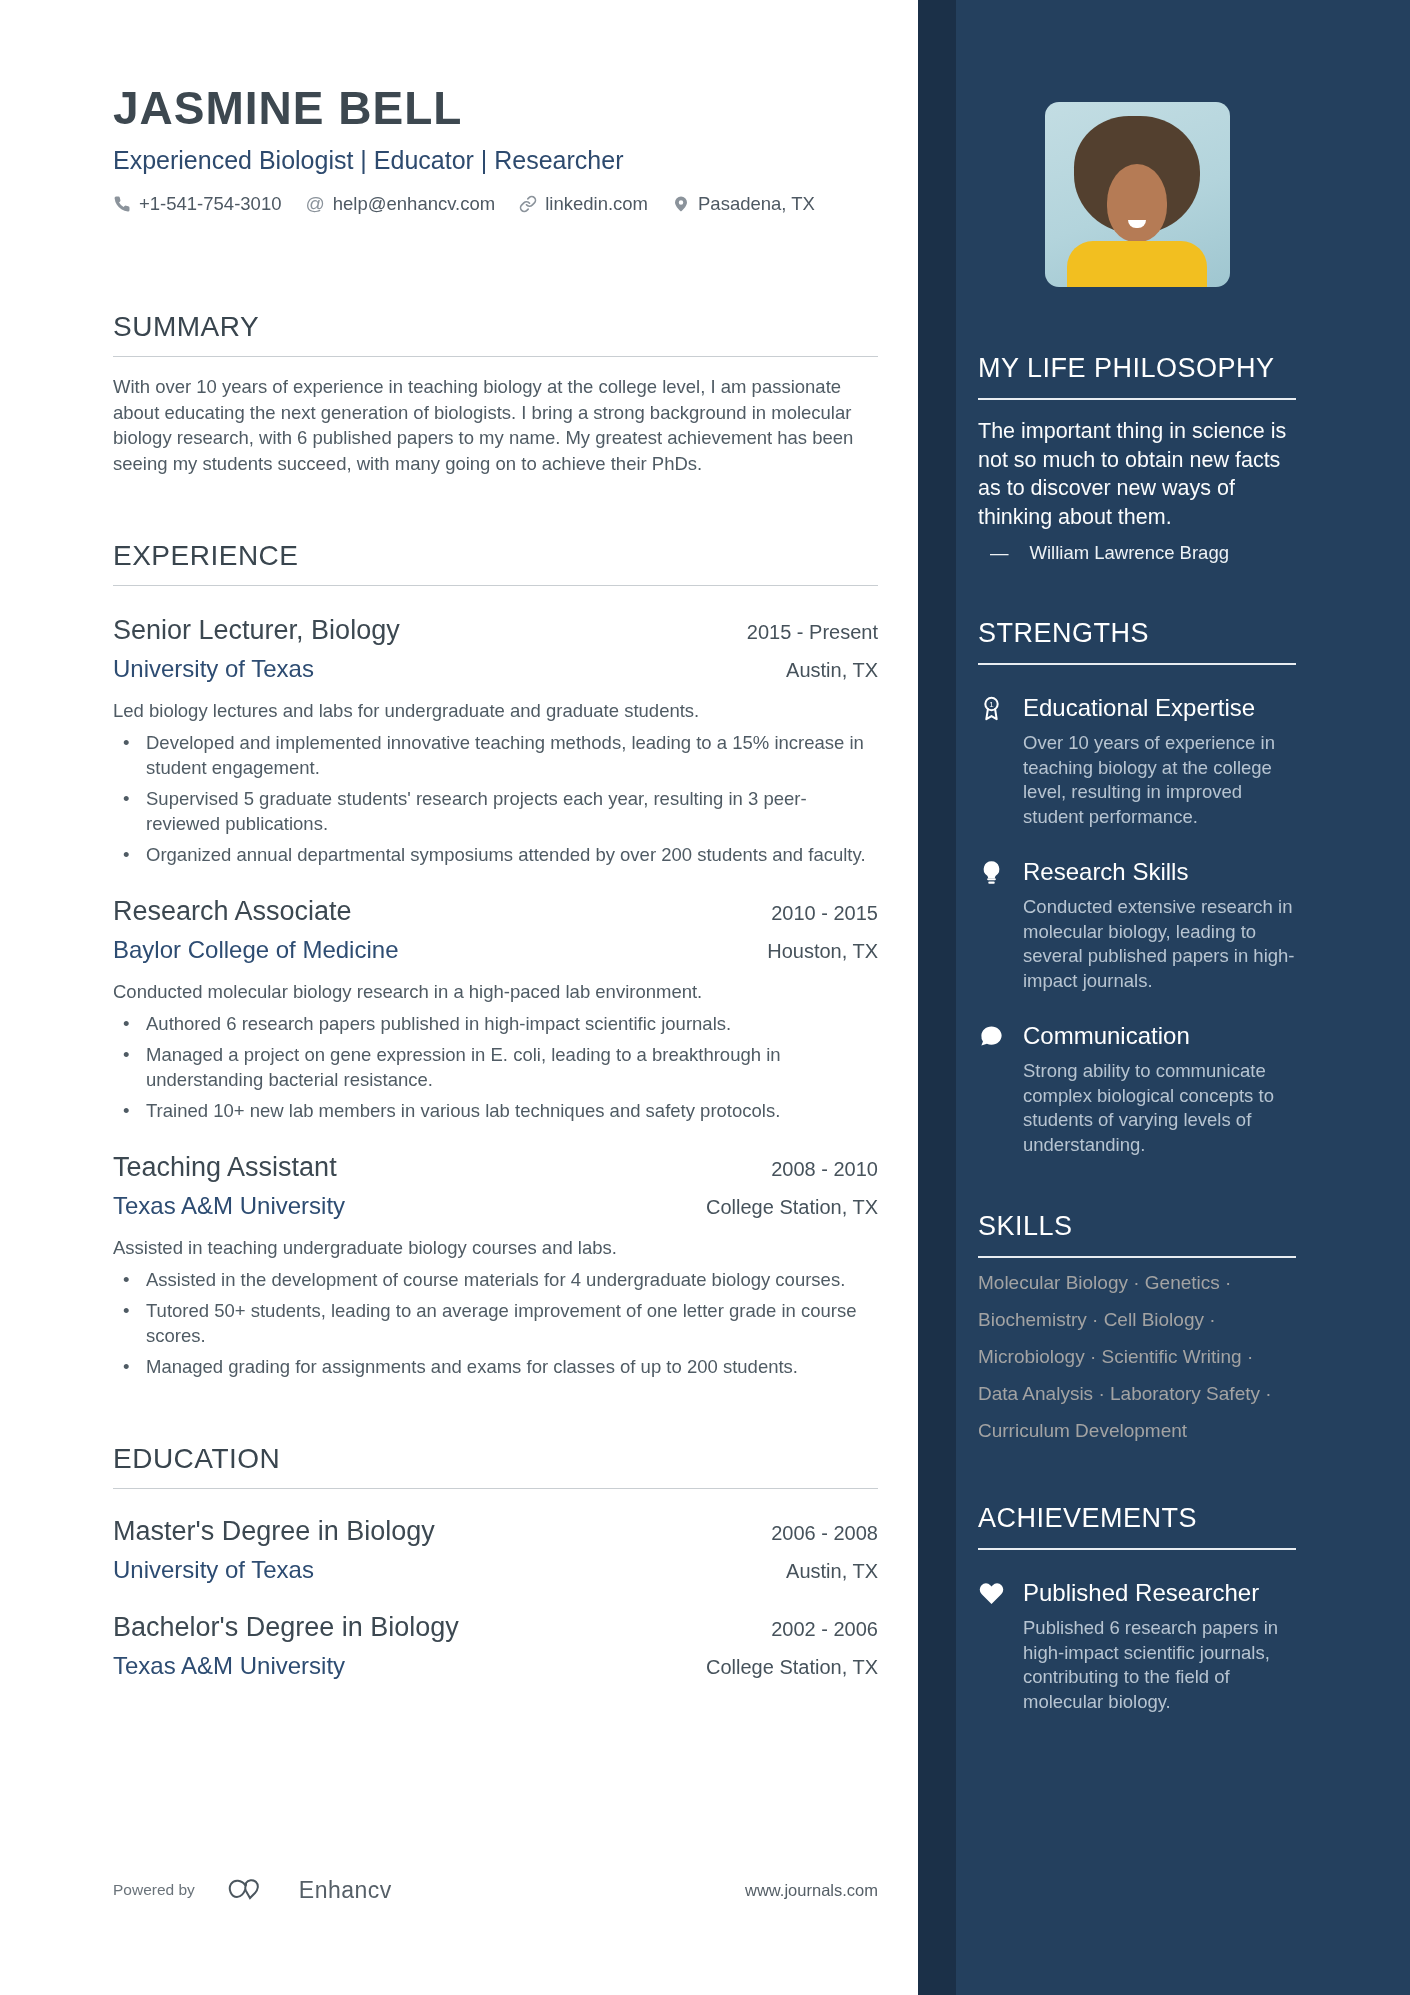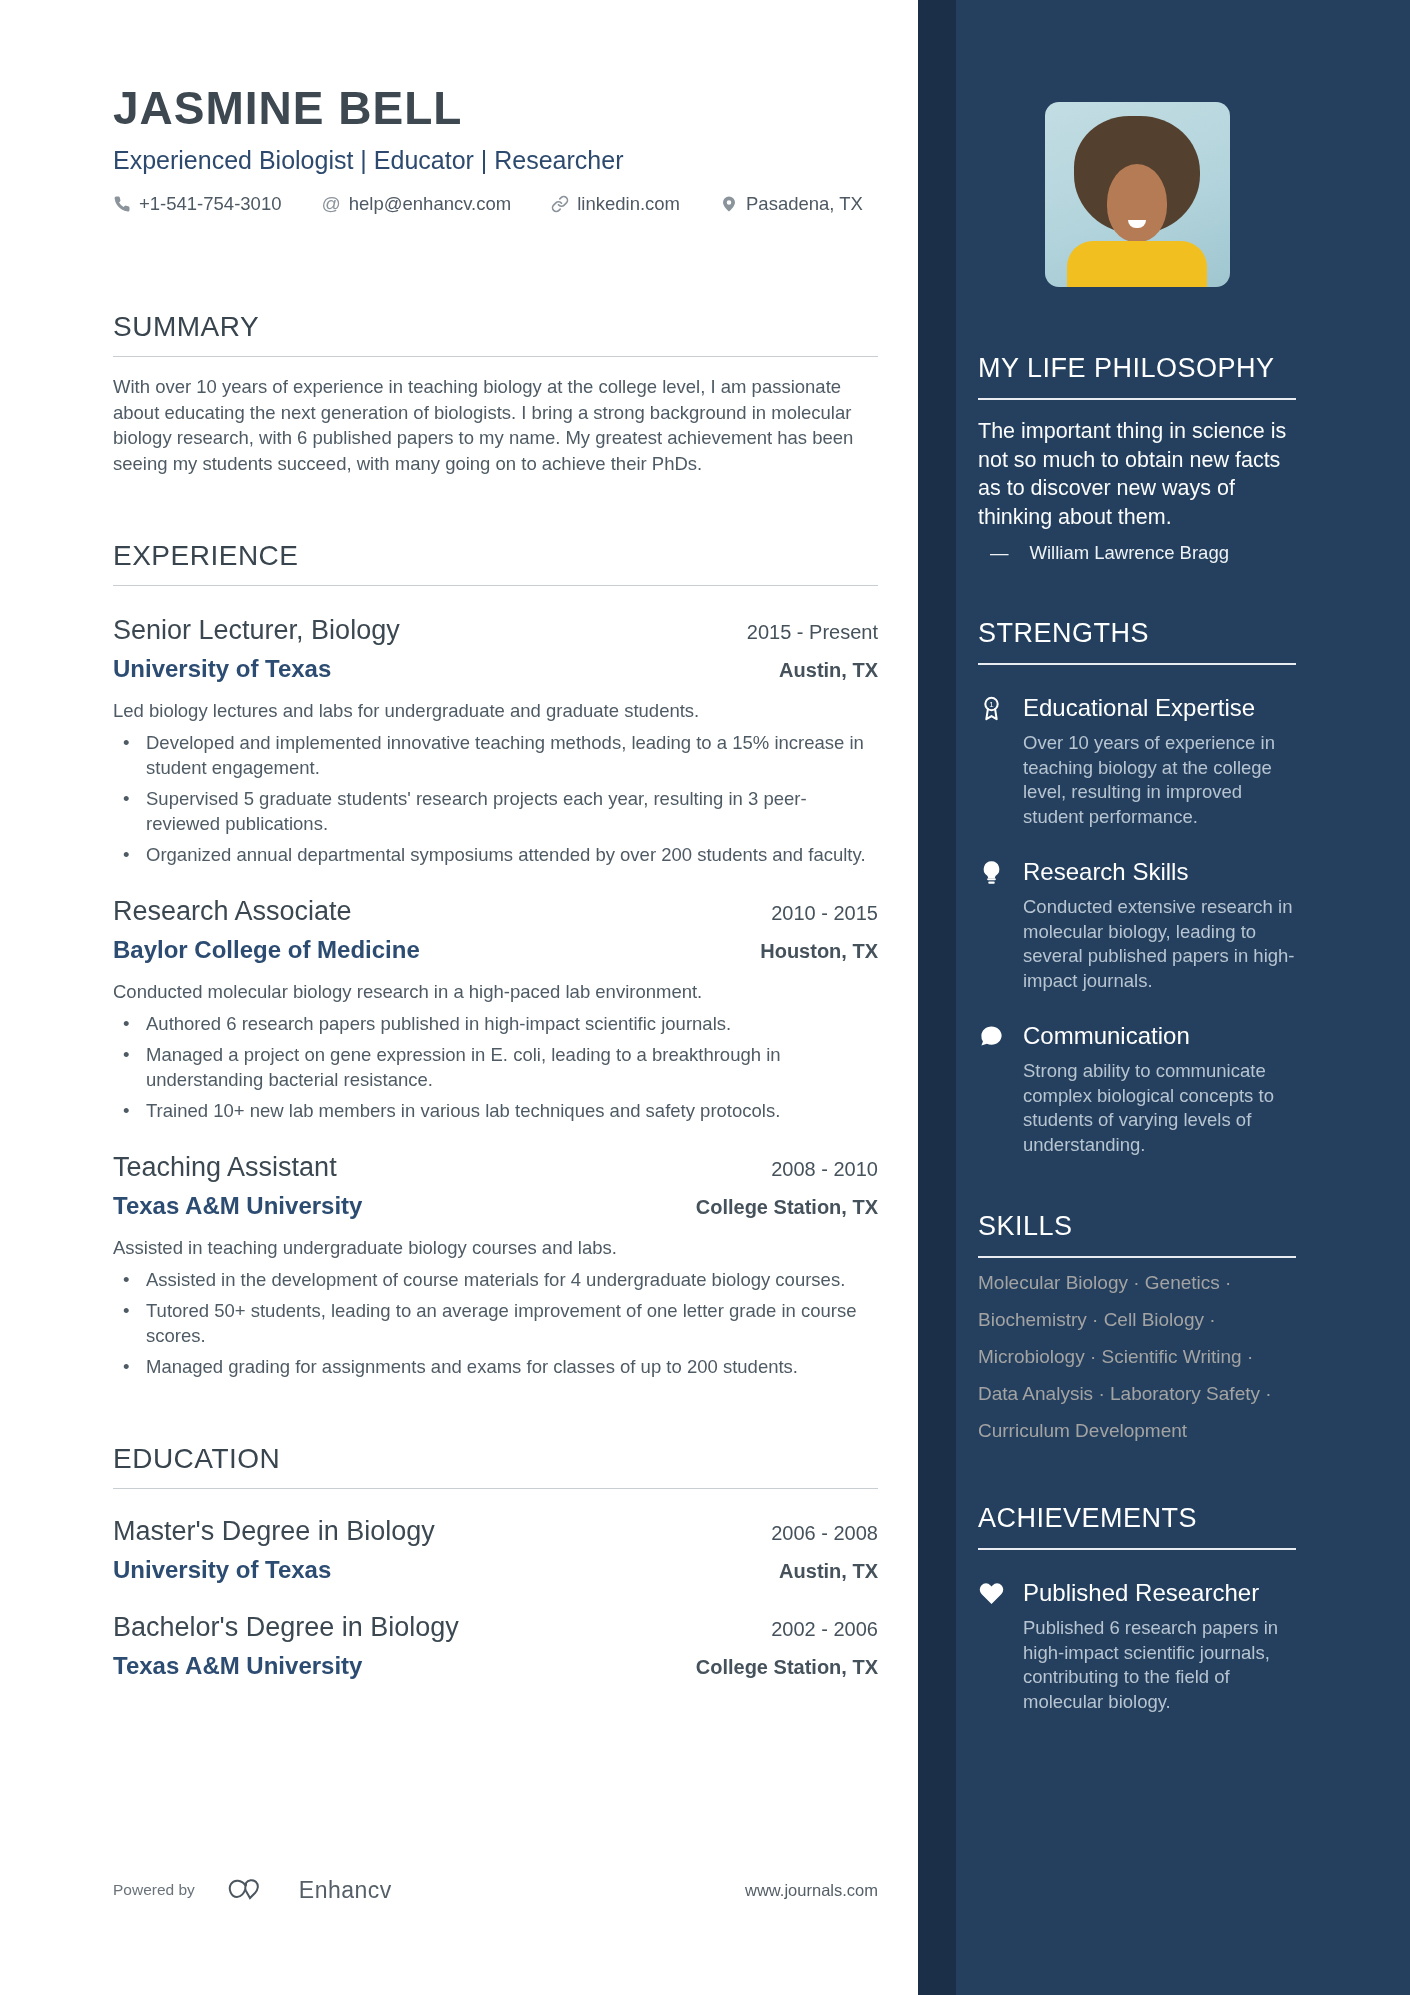--- a/index.html
+++ b/index.html
@@ -33,21 +33,21 @@
   .headline {
     margin-top: 10px;
     font-size: 25px;
     color: #2d4a6e;
     line-height: 33px;
   }
   .contact-row {
     margin-top: 16px;
     display: flex;
     align-items: center;
-    gap: 40px;
+    gap: 24px;
     font-size: 18.5px;
     color: #4e5963;
   }
   .contact-item { display: flex; align-items: center; gap: 8px; cursor: pointer; }
   .contact-item .cicon { color: #8b939b; display: inline-flex; align-items: center; }
   .contact-item .cicon svg { width: 18px; height: 18px; }
   .at-glyph { font-size: 19px; color: #8b939b; line-height: 18px; }
 
   .section { margin-top: 62px; }
   .section.first { margin-top: 94px; }
@@ -68,21 +68,21 @@
     font-size: 18.5px;
     line-height: 25.5px;
     color: #4f5b64;
     width: 765px;
   }
 
   .entry { margin-top: 26px; }
   .entry-head { display: flex; justify-content: space-between; align-items: baseline; }
   .entry-title { font-size: 27px; font-weight: 400; color: #3c4851; line-height: 36px; }
   .entry-dates { font-size: 20px; color: #46525b; white-space: nowrap; }
-  .entry-sub { display: flex; justify-content: space-between; align-items: baseline; margin-top: 5px; font-weight: bold; }
+  .entry-sub { display: flex; justify-content: space-between; align-items: baseline; margin-top: 5px; }
   .entry-company { font-size: 24px; color: #2d4c72; line-height: 31px; }
   .entry-location { font-size: 20px; color: #46525b; white-space: nowrap; }
   .entry-intro { margin-top: 14px; font-size: 18.5px; line-height: 25px; }
   .entry-bullets { list-style: none; margin-top: 7px; }
   .entry-bullets li {
     position: relative;
     padding-left: 33px;
     font-size: 18.5px;
     line-height: 25px;
     margin-top: 6px;

